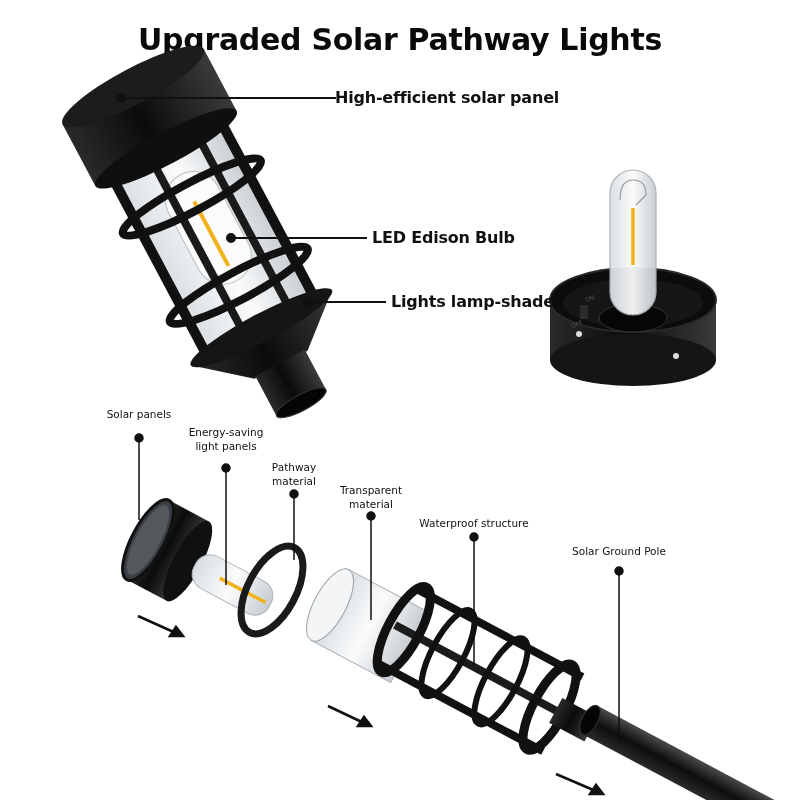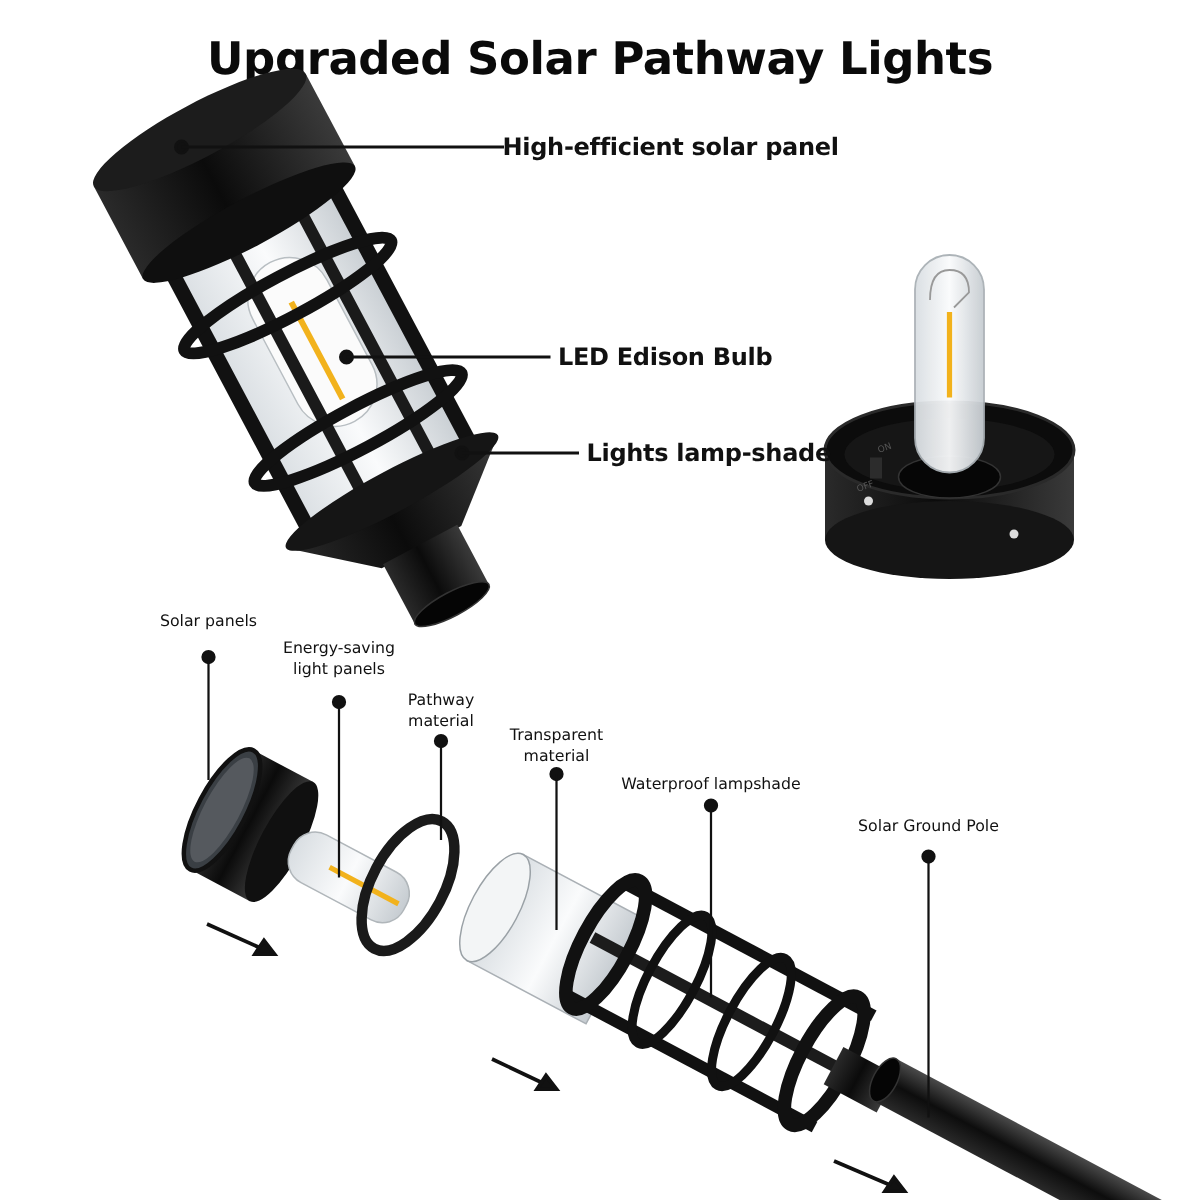--- a/index.html
+++ b/index.html
@@ -167,17 +167,17 @@
 <div class="lbl lbl-sm" style="left:176px;top:425px;width:100px;">
   <span>Energy-saving</span><br><span>light panels</span>
 </div>
 <div class="lbl lbl-sm" style="left:259px;top:460px;width:70px;">
   <span>Pathway</span><br><span>material</span>
 </div>
 <div class="lbl lbl-sm" style="left:331px;top:483px;width:80px;">
   <span>Transparent</span><br><span>material</span>
 </div>
 <div class="lbl lbl-sm" style="left:414px;top:516px;width:120px;">
-  <span>Waterproof lampshade</span>
+  <span>Waterproof structure</span>
 </div>
 <div class="lbl lbl-sm" style="left:561px;top:544px;width:116px;">
   <span>Solar Ground Pole</span>
 </div>
 
 </body></html>

